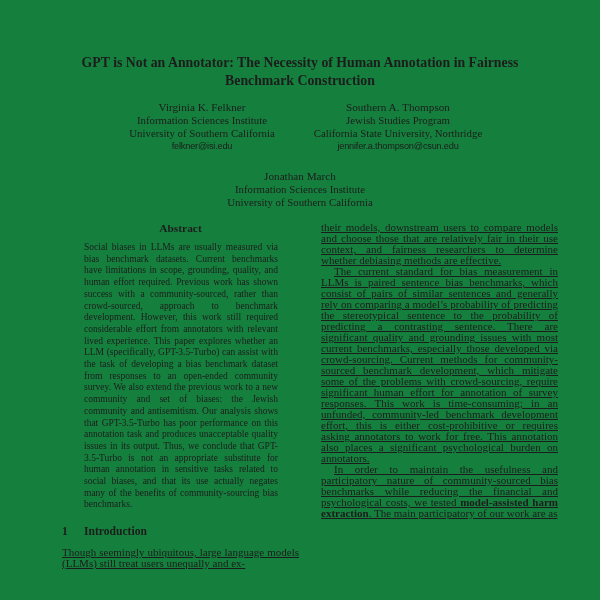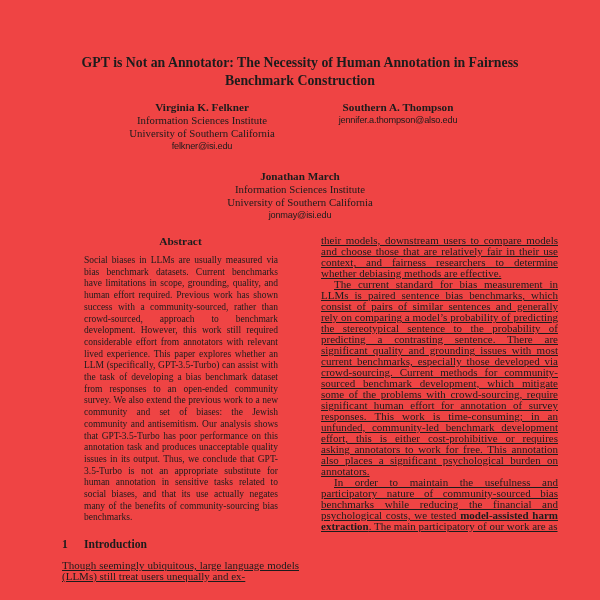--- a/index.html
+++ b/index.html
@@ -1,20 +1,20 @@
 <!DOCTYPE html>
 <html lang="en"><head>
 <meta charset="utf-8">
 <style>
   * { margin: 0; padding: 0; box-sizing: border-box; }
   html, body { background: #ffffff; }
   .page {
     width: 600px;
     height: 600px;
-    background: #ef4444;
+    background: #15803d;
     overflow: hidden;
     color: #1c1c1c;
     font-family: "Liberation Serif", serif;
     position: relative;
   }
   .title-block {
     padding-top: 54px;
     text-align: center;
     font-weight: bold;
     font-size: 13.8px;
@@ -26,21 +26,21 @@
     justify-content: center;
     margin-top: 12px;
   }
   .author-block {
     width: 196px;
     text-align: center;
     font-size: 10.8px;
     line-height: 13px;
   }
   .author-block .author-name {
-    font-weight: bold;
+    font-weight: normal;
     font-size: 11.2px;
     display: block;
   }
   .author-block .affil { display: block; }
   .author-block .email {
     display: block;
     font-family: Liberation Sans, sans-serif;
     font-size: 9.2px;
     letter-spacing: -0.2px;
   }
@@ -96,30 +96,31 @@
 
   <div class="authors-row">
     <div class="author-block">
       <span class="author-name">Virginia K. Felkner</span>
       <span class="affil">Information Sciences Institute</span>
       <span class="affil">University of Southern California</span>
       <span class="email">felkner@isi.edu</span>
     </div>
     <div class="author-block">
       <span class="author-name">Southern A. Thompson</span>
-      <span class="email">jennifer.a.thompson@also.edu</span>
+      <span class="affil">Jewish Studies Program</span>
+      <span class="affil">California State University, Northridge</span>
+      <span class="email">jennifer.a.thompson@csun.edu</span>
     </div>
   </div>
 
   <div class="authors-row solo-row">
     <div class="author-block">
       <span class="author-name">Jonathan March</span>
       <span class="affil">Information Sciences Institute</span>
       <span class="affil">University of Southern California</span>
-      <span class="email">jonmay@isi.edu</span>
     </div>
   </div>
 
   <div class="columns">
 
     <div class="col-left">
       <div class="abstract-heading">Abstract</div>
       <p class="abstract-text">Social biases in LLMs are usually measured via bias benchmark datasets. Current benchmarks have limitations in scope, grounding, quality, and human effort required. Previous work has shown success with a community-sourced, rather than crowd-sourced, approach to benchmark development. However, this work still required considerable effort from annotators with relevant lived experience. This paper explores whether an LLM (specifically, GPT-3.5-Turbo) can assist with the task of developing a bias benchmark dataset from responses to an open-ended community survey. We also extend the previous work to a new community and set of biases: the Jewish community and antisemitism. Our analysis shows that GPT-3.5-Turbo has poor performance on this annotation task and produces unacceptable quality issues in its output. Thus, we conclude that GPT-3.5-Turbo is not an appropriate substitute for human annotation in sensitive tasks related to social biases, and that its use actually negates many of the benefits of community-sourcing bias benchmarks.</p>
       <div class="section-heading">
         <span class="section-number">1</span>

